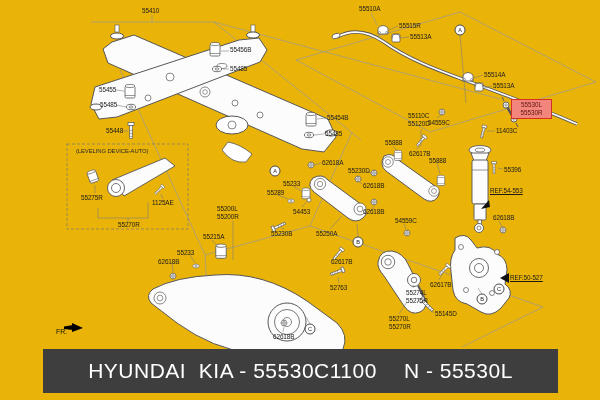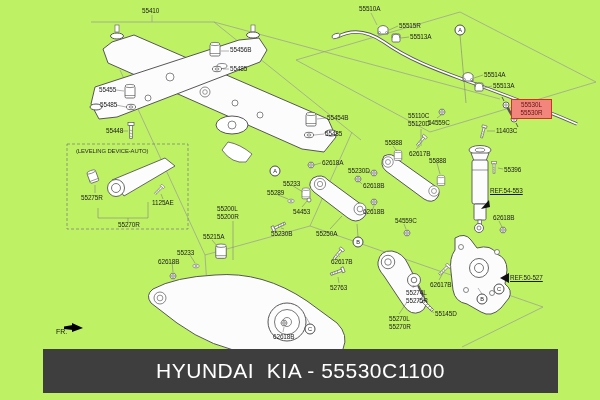--- a/index.html
+++ b/index.html
@@ -1,16 +1,16 @@
 <!DOCTYPE html>
 <html><head>
 <meta charset="utf-8">
 <style>
   html,body{margin:0;padding:0;background:#fff;}
-  #stage{position:relative;width:600px;height:400px;background:#bef264;overflow:hidden;
+  #stage{position:relative;width:600px;height:400px;background:#eab308;overflow:hidden;
          font-family:"Liberation Sans",sans-serif;}
   #artsvg{position:absolute;left:0;top:0;}
   .plbl{position:absolute;font:6.4px "Liberation Sans",sans-serif;color:#1b1b1b;
         white-space:nowrap;letter-spacing:-0.1px;}
   .plbl.ref{text-decoration:underline;}
   .plbl.small{font-size:5.9px;color:#2a2a2a;}
   .pcirc{position:absolute;width:9px;height:9px;border:1px solid #4a4a4a;border-radius:50%;
          font:5.6px/8.5px "Liberation Sans",sans-serif;text-align:center;
          transform:translate(-50%,-50%);background:#fff;color:#222;}
   .hl-box{position:absolute;left:511px;top:99px;width:41px;height:20px;
@@ -338,15 +338,16 @@
     <span>55530L</span>
     <span>55530R</span>
   </div>
 
   <div class="fr">
     <span>FR.</span>
   </div>
 
   <div class="banner" style="background: rgb(62, 62, 62);">
     <span>HYUNDAI  KIA - 55530C1100</span>
+    <span>N - 55530L</span>
   </div>
 
 </div>
 
 </body></html>

